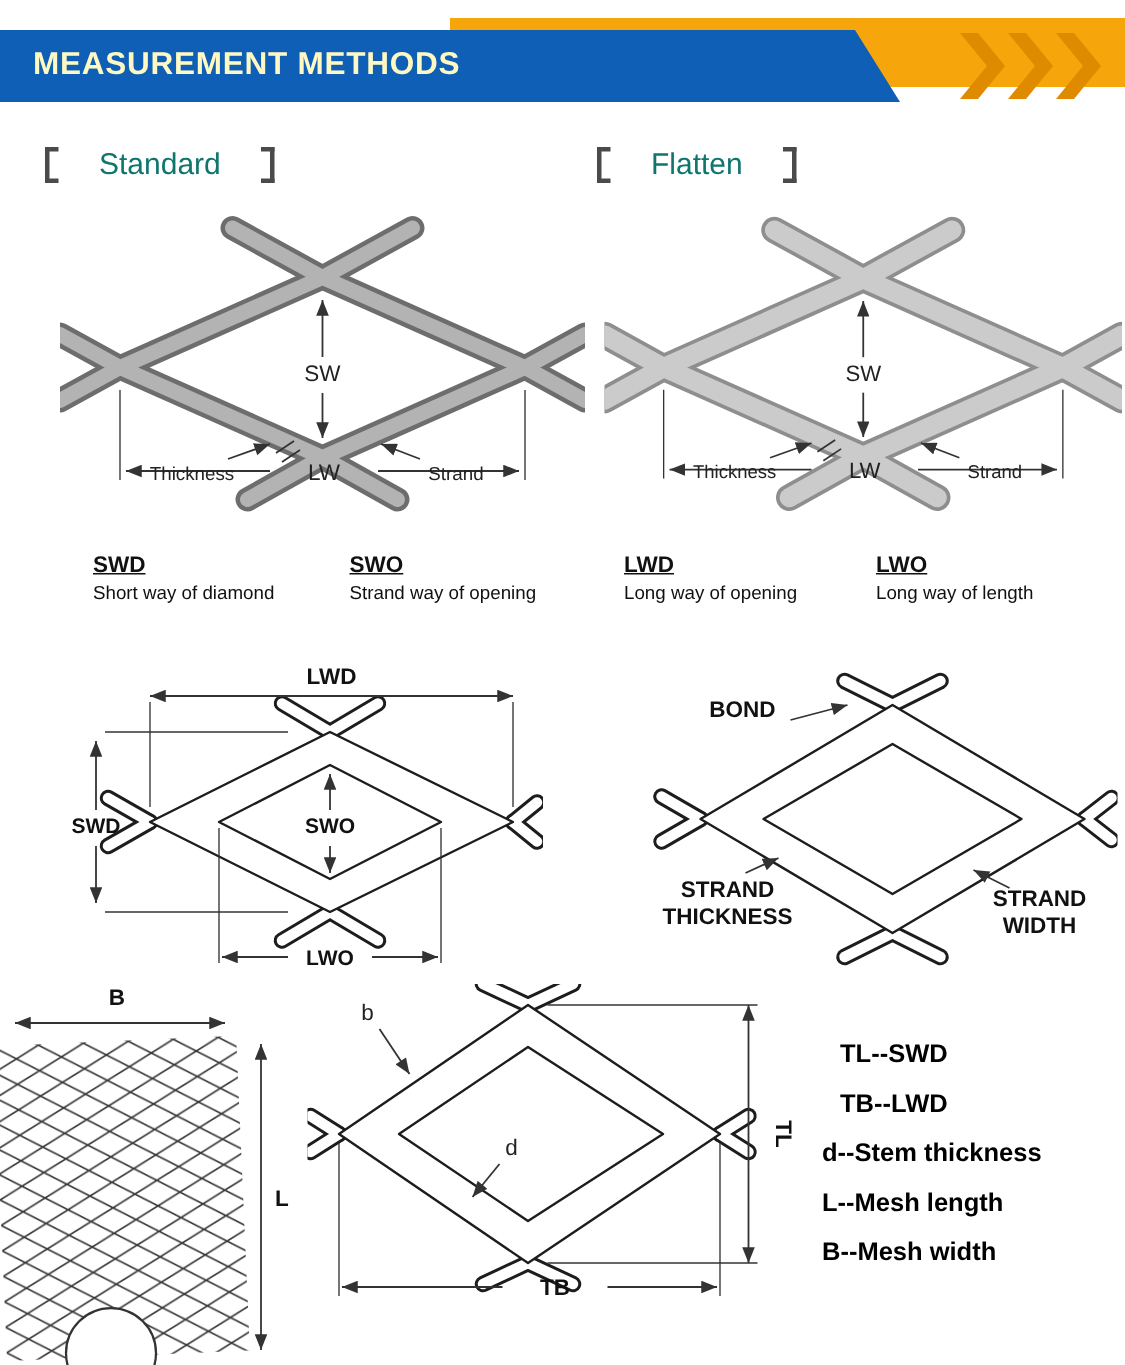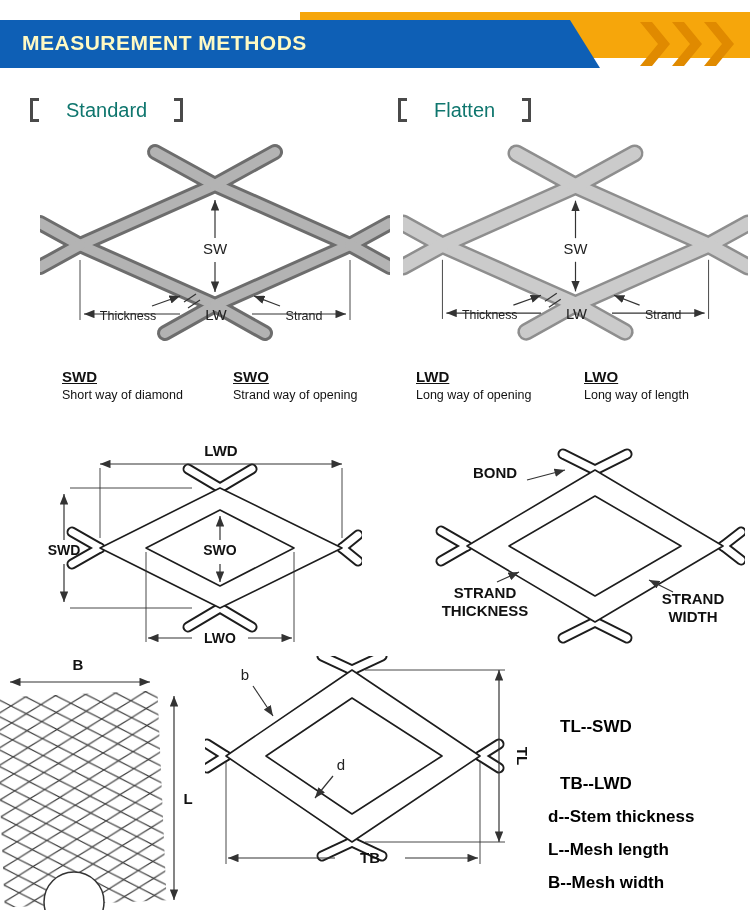--- a/index.html
+++ b/index.html
@@ -42,21 +42,21 @@
   .tick{stroke:#333;stroke-width:1.2;}
   text{font-family:"Liberation Sans",sans-serif;fill:#222;}
   .lbl{font-size:15px;text-anchor:middle;}
   .sm{font-size:12.5px;}
   .dlbl{font-size:15px;font-weight:bold;text-anchor:middle;fill:#111;}
   .dlbl2{font-size:14px;font-weight:bold;text-anchor:middle;fill:#111;}
 
   
   .legend{position:absolute;left:548px;top:686px;width:200px;}
   .legend-item{font-size:17px;font-weight:bold;color:#000;line-height:33px;white-space:nowrap;}
-  .legend-item.ind{padding-left:12px;margin-top:24px;}
+  .legend-item.ind{padding-left:12px;}
 </style>
 </head>
 <body>
 
 <div id="canvas">
 
   <div class="hdr-yellow"></div>
   <div class="hdr-blue">
     <div class="hdr-title">MEASUREMENT METHODS</div>
   </div>

